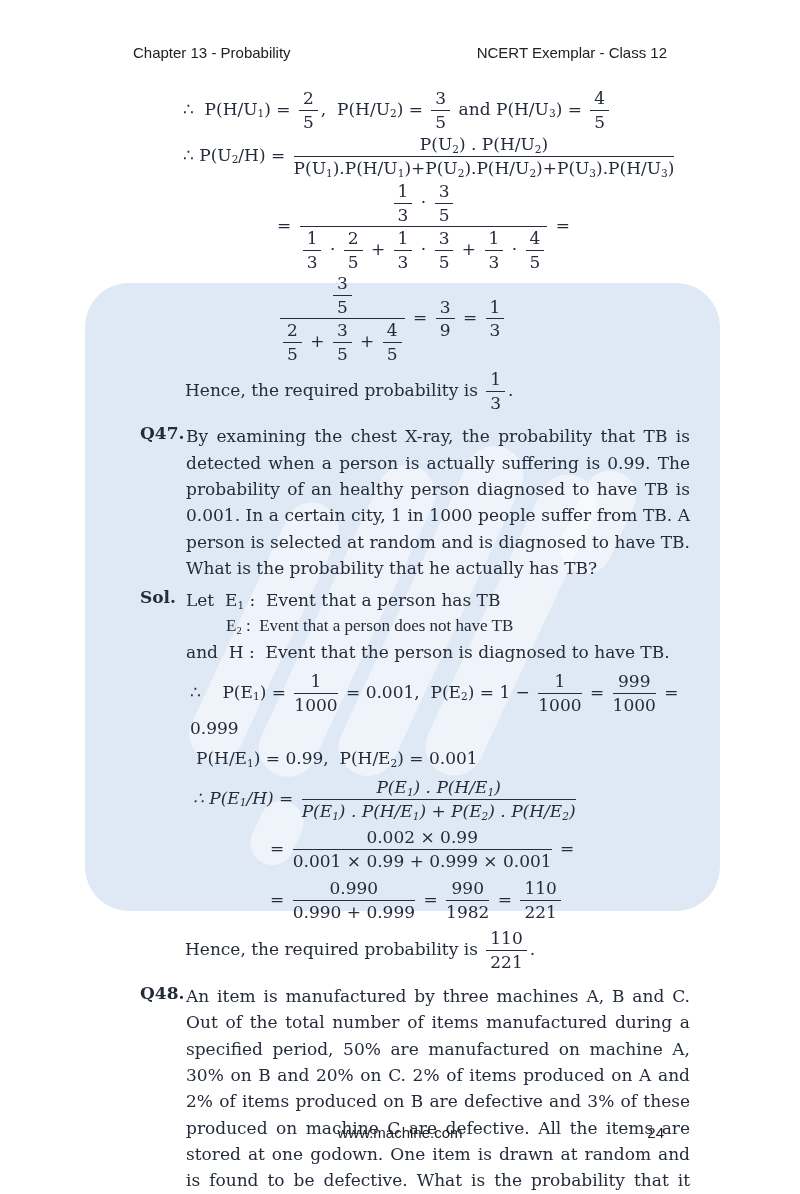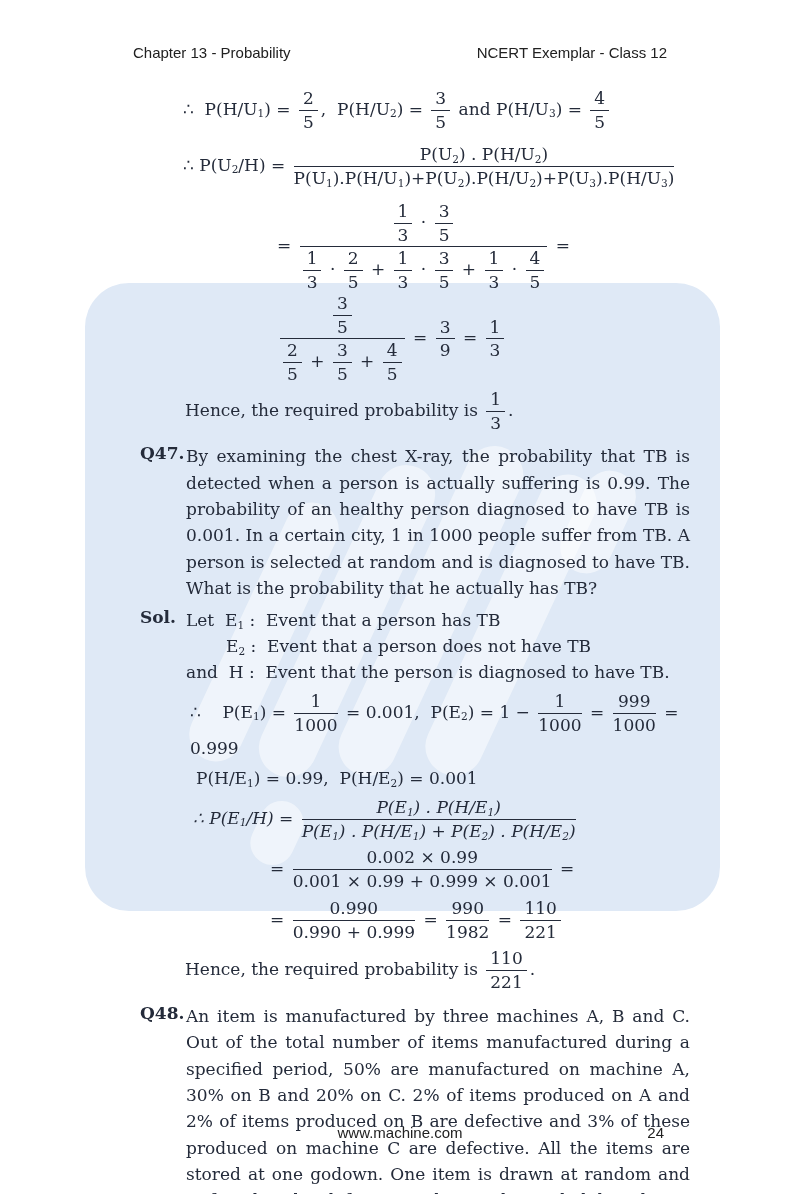--- a/index.html
+++ b/index.html
@@ -42,35 +42,35 @@
   }
   .math{line-height:1.45;}
   .frac{
     display:inline-flex;flex-direction:column;text-align:center;
     vertical-align:middle;margin:0 3px;line-height:1.22;
   }
   .frac .num{display:block;border-bottom:1.3px solid currentColor;padding:0 4px 1px;white-space:nowrap;}
   .frac .den{display:block;padding-top:1px;white-space:nowrap;}
   sub{font-size:0.62em;line-height:0;vertical-align:-0.25em;}
   .m1{padding-left:43px;margin:2px 0;}
-  .m2{padding-left:43px;margin:12px 0;}
+  .m2{padding-left:43px;margin:2px 0;}
   .m3{padding-left:137px;margin:2px 0;}
   .h1{padding-left:45px;margin:4px 0 10px;}
   .m4{padding-left:50px;margin:6px 0;}
   .m5{padding-left:56px;margin:6px 0;}
   .m6{padding-left:53px;margin:6px 0;font-style:italic;}
   .m7{padding-left:130px;margin:6px 0;}
   .m8{padding-left:130px;margin:6px 0;}
   .h2{padding-left:45px;margin:4px 0 10px;}
   .para{display:flex;margin:6px 0;}
   .qlabel{flex:0 0 46px;font-weight:bold;}
   .qtext{flex:1;text-align:justify;line-height:1.55;}
   .sol-lines{flex:1;}
   .sol-lines .math{line-height:1.45;margin:1px 0;}
-  .sol-indent{padding-left:40px;}
+  .sol-indent{padding-left:40px;font-family:Liberation Serif, serif;}
 </style>
 </head>
 <body>
 
 <div class="page">
 
   <div class="panel" style="background: rgb(223, 233, 246);"></div>
 
   <div class="watermark">
     <span class="wm1" style="background: rgba(255, 255, 255, 0.5);"></span>

